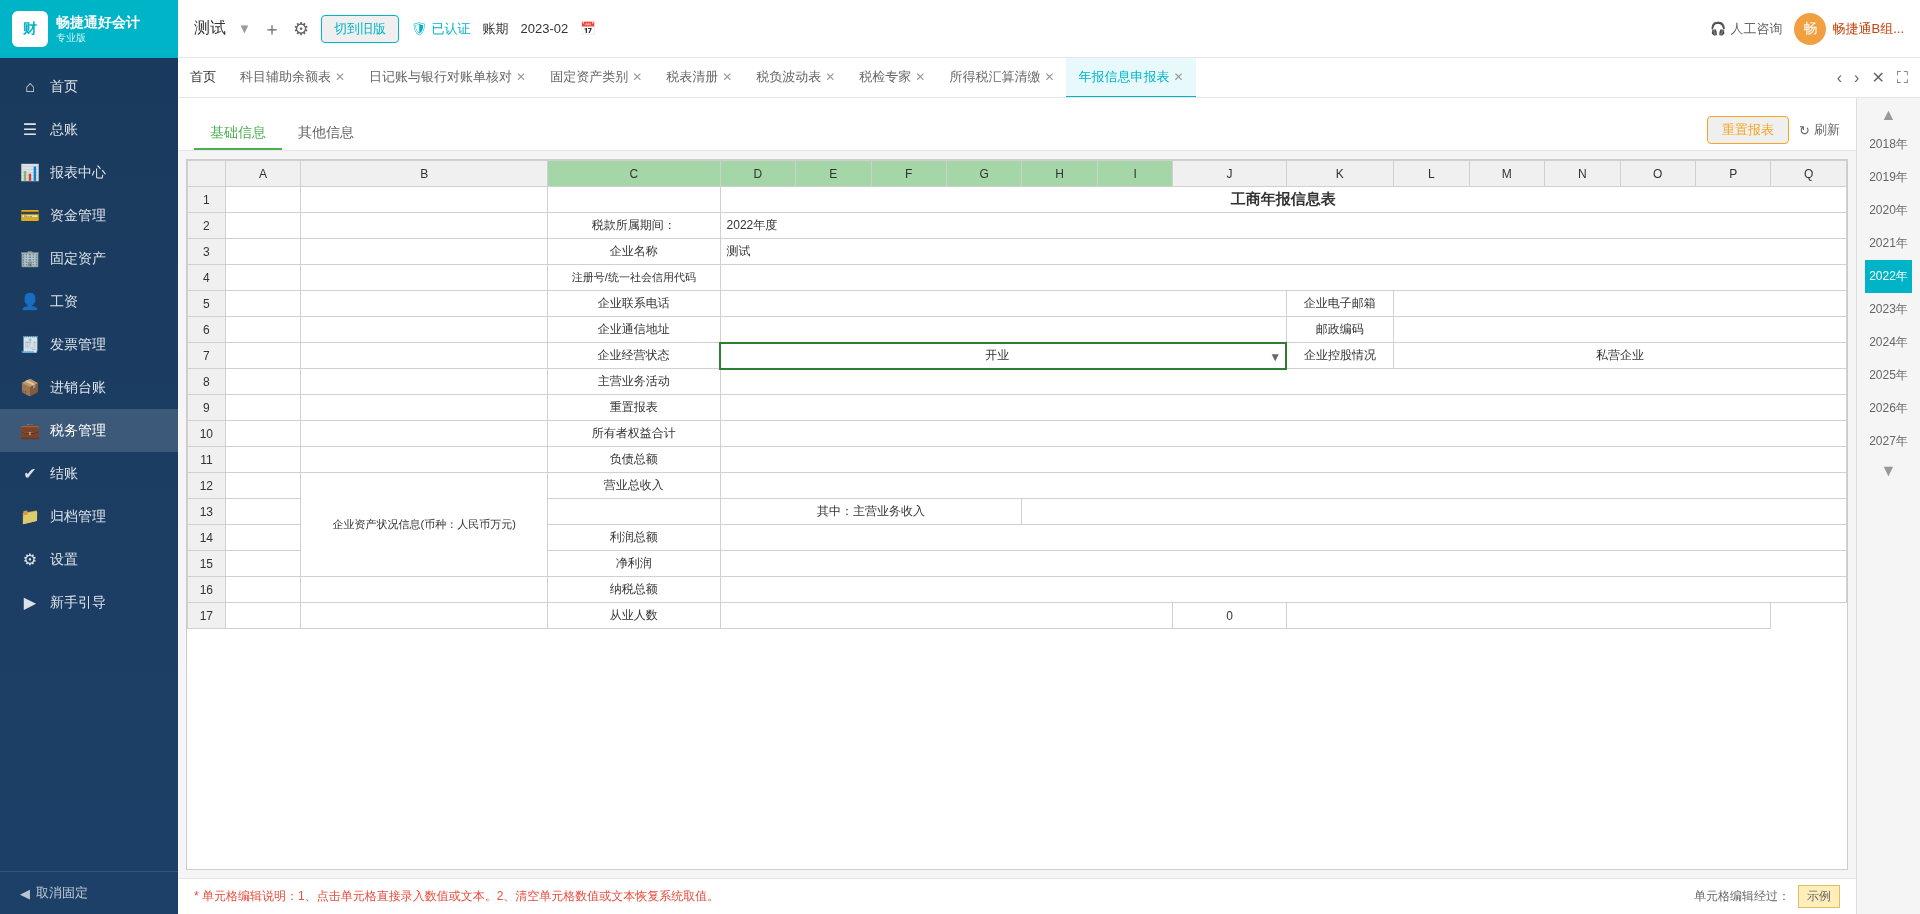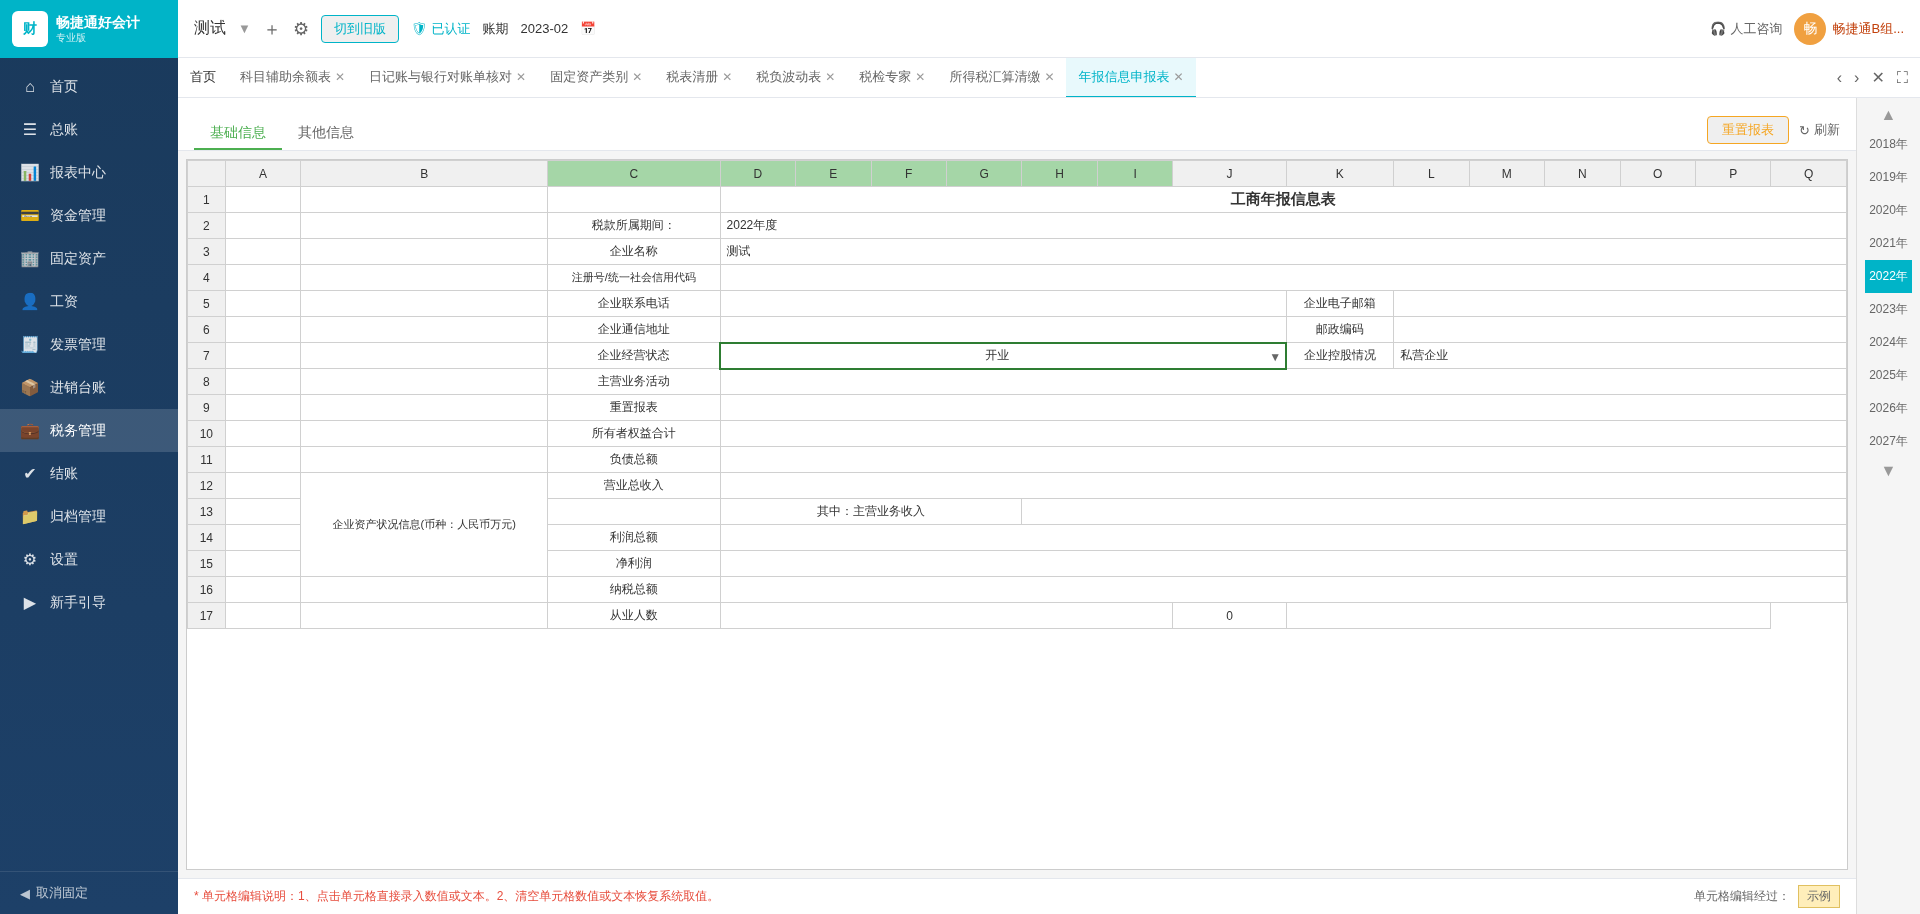--- a/index.html
+++ b/index.html
@@ -451,21 +451,21 @@
                     <td></td>
                     <td></td>
                     <td style="text-align: center;">企业经营状态</td>
                     <td colspan="7" style="text-align: center; border: 2px solid rgb(46, 125, 50); padding: 0px 4px;">
                       <div style="display: flex; align-items: flex-end; justify-content: space-between; width: 100%;">
                         <span style="flex: 1 1 0%; text-align: center;">开业</span>
                         <span style="color: rgb(102, 102, 102);">▼</span>
                       </div>
                     </td>
                     <td style="text-align: center;">企业控股情况</td>
-                    <td colspan="6" style="">私营企业</td>
+                    <td colspan="6" style="text-align: center;">私营企业</td>
                   </tr>
                   <tr>
                     <td class="row-header">8</td>
                     <td></td>
                     <td></td>
                     <td style="text-align: center;">主营业务活动</td>
                     <td colspan="14"></td>
                   </tr>
                   <tr>
                     <td class="row-header">9</td>

